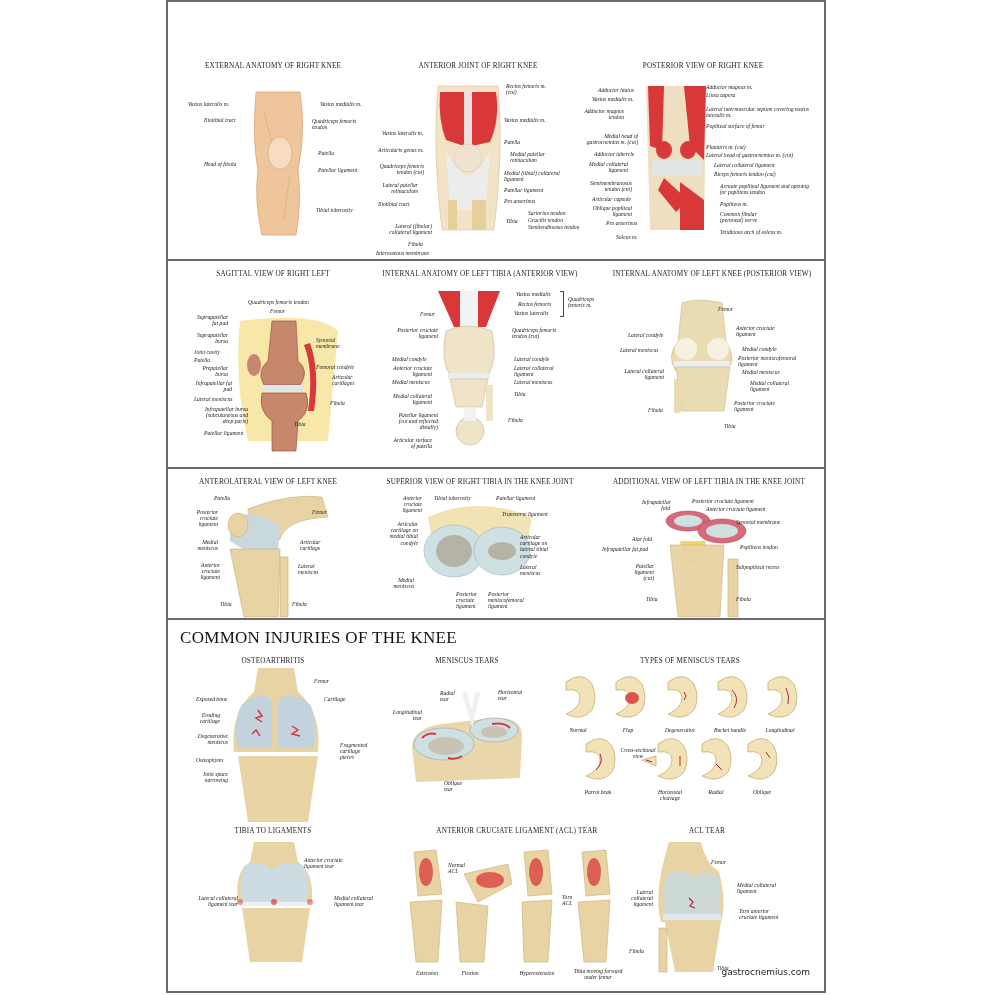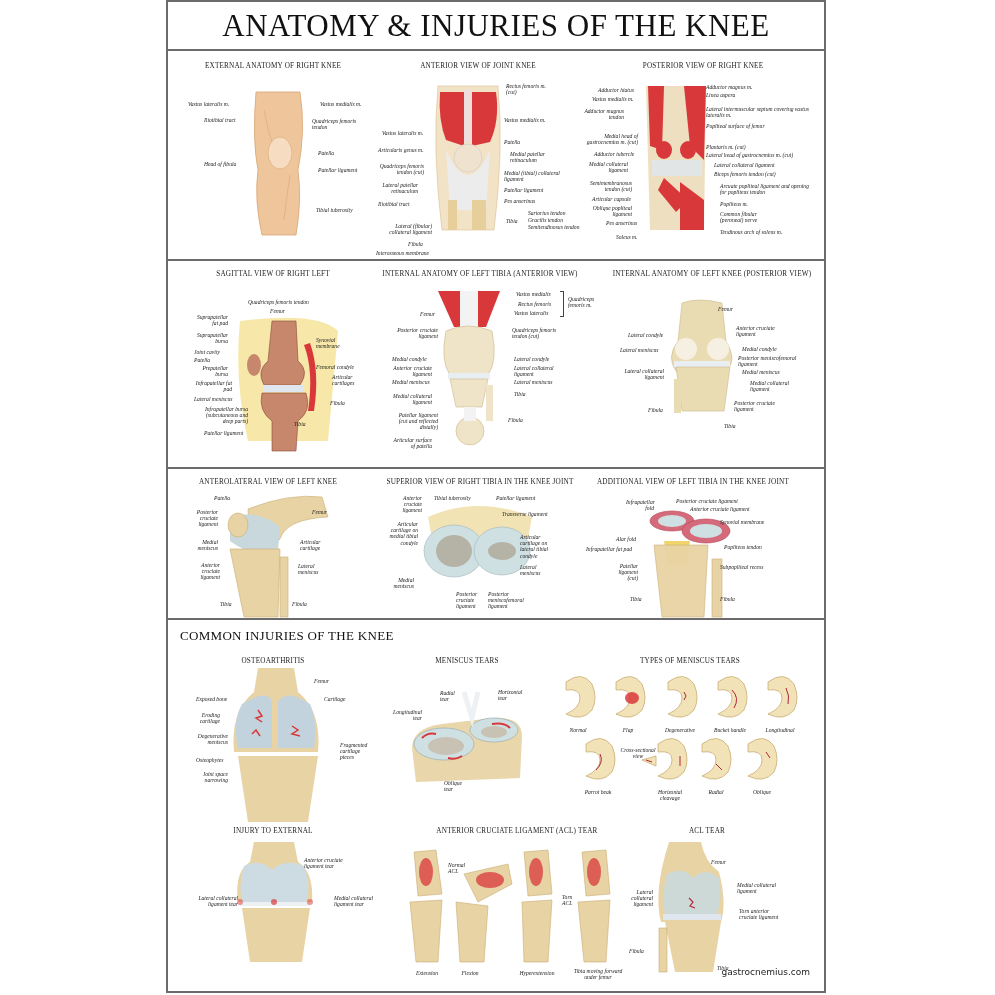--- a/index.html
+++ b/index.html
@@ -5,31 +5,30 @@
   html, body { margin:0; padding:0; background:#ffffff; }
   body { width:995px; height:995px; position:relative; overflow:hidden; font-family:"Liberation Serif","DejaVu Serif",serif; color:#1a1a1a; }
   .poster { position:absolute; left:166px; top:0; width:660px; height:993px; border:2px solid #6b6b6b; box-sizing:border-box; background:#fff; }
   .title { position:absolute; left:0; top:0; width:100%; height:47px; border-bottom:2px solid #6b6b6b; display:flex; align-items:center; justify-content:center; font-size:31px; letter-spacing:0.5px; color:#111; }
   .divider { position:absolute; left:0; width:100%; height:0; border-top:2px solid #6b6b6b; }
   .panel { position:absolute; }
   .ptitle { position:absolute; left:0; width:100%; text-align:center; font-size:7.2px; letter-spacing:0.2px; color:#222; white-space:nowrap; }
   .lbl { position:absolute; font-style:italic; font-size:5.6px; line-height:6.2px; color:#222; white-space:nowrap; }
   .lbl.r { text-align:left; }
   .lbl.l { text-align:right; }
-  .section-head { position:absolute; left:12px; top:626px; font-size:13px; letter-spacing:0.3px; color:#111; }
+  .section-head { position:absolute; left:12px; top:626px; font-size:17px; letter-spacing:0.3px; color:#111; }
   .credit { position:absolute; right:14px; bottom:14px; font-family:"DejaVu Sans","Liberation Sans",sans-serif; font-size:9px; color:#222; }
   svg { position:absolute; overflow:visible; }
   .cap { position:absolute; font-style:italic; font-size:5.6px; text-align:center; color:#222; white-space:nowrap; }
 </style>
 </head>
 <body>
 
 <div class="poster">
 
-  <div class="title">ANATOMY &amp; INJURIES OF THE KNEE</div>
 
   <div class="divider" style="top:257px"></div>
   <div class="divider" style="top:465px"></div>
   <div class="divider" style="top:616px"></div>
 
   <div class="panel" style="left:0;top:48px;width:210px;height:208px">
     <div class="ptitle" style="top:12px">EXTERNAL ANATOMY OF RIGHT KNEE</div>
     <svg width="210" height="200" style="left:0;top:0">
       <path d="M88 42 Q84 90 90 120 Q86 150 94 185 L128 185 Q134 150 130 120 Q138 80 132 42 Z" fill="#efc69b" stroke="#d8a574" stroke-width="0.8"></path>
       <ellipse cx="112" cy="103" rx="12" ry="16" fill="#f6dcc0" stroke="#d8a574" stroke-width="0.6"></ellipse>
@@ -40,21 +39,21 @@
     <div class="lbl l" style="left:36px;top:67px">Iliotibial tract</div>
     <div class="lbl l" style="left:36px;top:111px">Head of fibula</div>
     <div class="lbl r" style="left:152px;top:51px">Vastus medialis m.</div>
     <div class="lbl r" style="left:144px;top:68px;width:60px;white-space:normal">Quadriceps femoris tendon</div>
     <div class="lbl r" style="left:150px;top:100px">Patella</div>
     <div class="lbl r" style="left:150px;top:117px;width:40px;white-space:normal">Patellar ligament</div>
     <div class="lbl r" style="left:148px;top:157px">Tibial tuberosity</div>
   </div>
 
   <div class="panel" style="left:200px;top:48px;width:220px;height:208px">
-    <div class="ptitle" style="top:12px">ANTERIOR  VIEW OF JOINT KNEE</div>
+    <div class="ptitle" style="top:12px">ANTERIOR  JOINT OF RIGHT KNEE</div>
     <svg width="220" height="200" style="left:0;top:0">
       <path d="M70 36 Q64 100 74 180 L126 180 Q136 100 130 36 Z" fill="#f3e3c6" stroke="#d9c092" stroke-width="0.6"></path>
       <path d="M72 42 Q70 70 78 90 L96 96 L96 42 Z" fill="#d9383a"></path>
       <path d="M128 42 Q132 70 122 92 L104 96 L104 42 Z" fill="#d9383a"></path>
       <rect x="96" y="40" width="8" height="52" fill="#f0dede"></rect>
       <ellipse cx="100" cy="108" rx="14" ry="14" fill="#efe2cf" stroke="#c9c9c9" stroke-width="0.6"></ellipse>
       <path d="M78 100 Q100 150 122 100 L118 160 L82 160 Z" fill="#e9edf1" opacity="0.85"></path>
       <rect x="80" y="150" width="9" height="30" fill="#e6cf9b"></rect>
       <rect x="104" y="150" width="14" height="30" fill="#e6cf9b"></rect>
     </svg>
@@ -235,21 +234,21 @@
     <div class="lbl l" style="left:14px;top:52px;width:36px;white-space:normal">Articular cartilage on medial tibial condyle</div>
     <div class="lbl l" style="left:22px;top:108px;width:24px;white-space:normal">Medial meniscus</div>
     <div class="lbl r" style="left:88px;top:122px;width:24px;white-space:normal">Posterior cruciate ligament</div>
     <div class="lbl r" style="left:128px;top:26px">Patellar ligament</div>
     <div class="lbl r" style="left:134px;top:42px">Transverse ligament</div>
     <div class="lbl r" style="left:152px;top:65px;width:36px;white-space:normal">Articular cartilage on lateral tibial condyle</div>
     <div class="lbl r" style="left:152px;top:95px;width:26px;white-space:normal">Lateral meniscus</div>
     <div class="lbl r" style="left:120px;top:122px;width:50px;white-space:normal">Posterior meniscofemoral ligament</div>
   </div>
 
-  <div class="panel" style="left:408px;top:467px;width:234px;height:148px">
+  <div class="panel" style="left:424px;top:467px;width:234px;height:148px">
     <div class="ptitle" style="top:9px">ADDITIONAL VIEW OF LEFT TIBIA IN THE KNEE JOINT</div>
     <svg width="234" height="148" style="left:0;top:0">
       <ellipse cx="96" cy="52" rx="22" ry="10" fill="#d46a7a" stroke="#b14456" stroke-width="0.6"></ellipse>
       <ellipse cx="96" cy="52" rx="14" ry="6" fill="#cfe0e3"></ellipse>
       <ellipse cx="130" cy="62" rx="24" ry="12" fill="#d46a7a" stroke="#b14456" stroke-width="0.6"></ellipse>
       <ellipse cx="130" cy="62" rx="16" ry="7" fill="#cfe0e3"></ellipse>
       <path d="M88 72 L114 72 L110 96 L92 96 Z" fill="#f1d56b"></path>
       <path d="M78 76 L132 76 L128 148 L86 148 Z" fill="#e8d3a4" stroke="#c9ad74" stroke-width="0.6" opacity="0.95"></path>
       <rect x="136" y="90" width="10" height="58" fill="#e8d3a4" stroke="#c9ad74" stroke-width="0.6"></rect>
     </svg>
@@ -330,21 +329,21 @@
     <div class="cap" style="left:158px;top:75px;width:40px;white-space:normal">Bucket handle</div>
     <div class="cap" style="left:208px;top:75px;width:40px">Longitudinal</div>
     <div class="cap" style="left:26px;top:137px;width:40px">Parrot beak</div>
     <div class="cap" style="left:96px;top:137px;width:44px;white-space:normal">Horizontal cleavage</div>
     <div class="cap" style="left:144px;top:137px;width:40px">Radial</div>
     <div class="cap" style="left:190px;top:137px;width:40px">Oblique</div>
     <div class="cap" style="left:68px;top:95px;width:36px;white-space:normal">Cross-sectional view</div>
   </div>
 
   <div class="panel" style="left:0;top:820px;width:210px;height:170px">
-    <div class="ptitle" style="top:5px">INJURY TO EXTERNAL</div>
+    <div class="ptitle" style="top:5px">TIBIA TO LIGAMENTS</div>
     <svg width="210" height="170" style="left:0;top:0">
       <path d="M86 20 L126 20 L130 40 Q146 50 144 80 L70 80 Q66 50 82 40 Z" fill="#e8d3a4"></path>
       <path d="M76 44 Q92 36 104 48 Q116 36 136 44 Q144 64 138 80 L74 80 Q70 62 76 44 Z" fill="#cddbe2"></path>
       <rect x="72" y="80" width="70" height="4" fill="#eef1f3"></rect>
       <path d="M74 86 L142 86 L134 140 L82 140 Z" fill="#e8d3a4"></path>
       <circle cx="106" cy="80" r="3" fill="#d9383a" opacity="0.7"></circle>
       <circle cx="72" cy="80" r="3" fill="#d9383a" opacity="0.5"></circle>
       <circle cx="142" cy="80" r="3" fill="#d9383a" opacity="0.5"></circle>
     </svg>
     <div class="lbl r" style="left:136px;top:35px;width:50px;white-space:normal">Anterior cruciate ligament tear</div>

